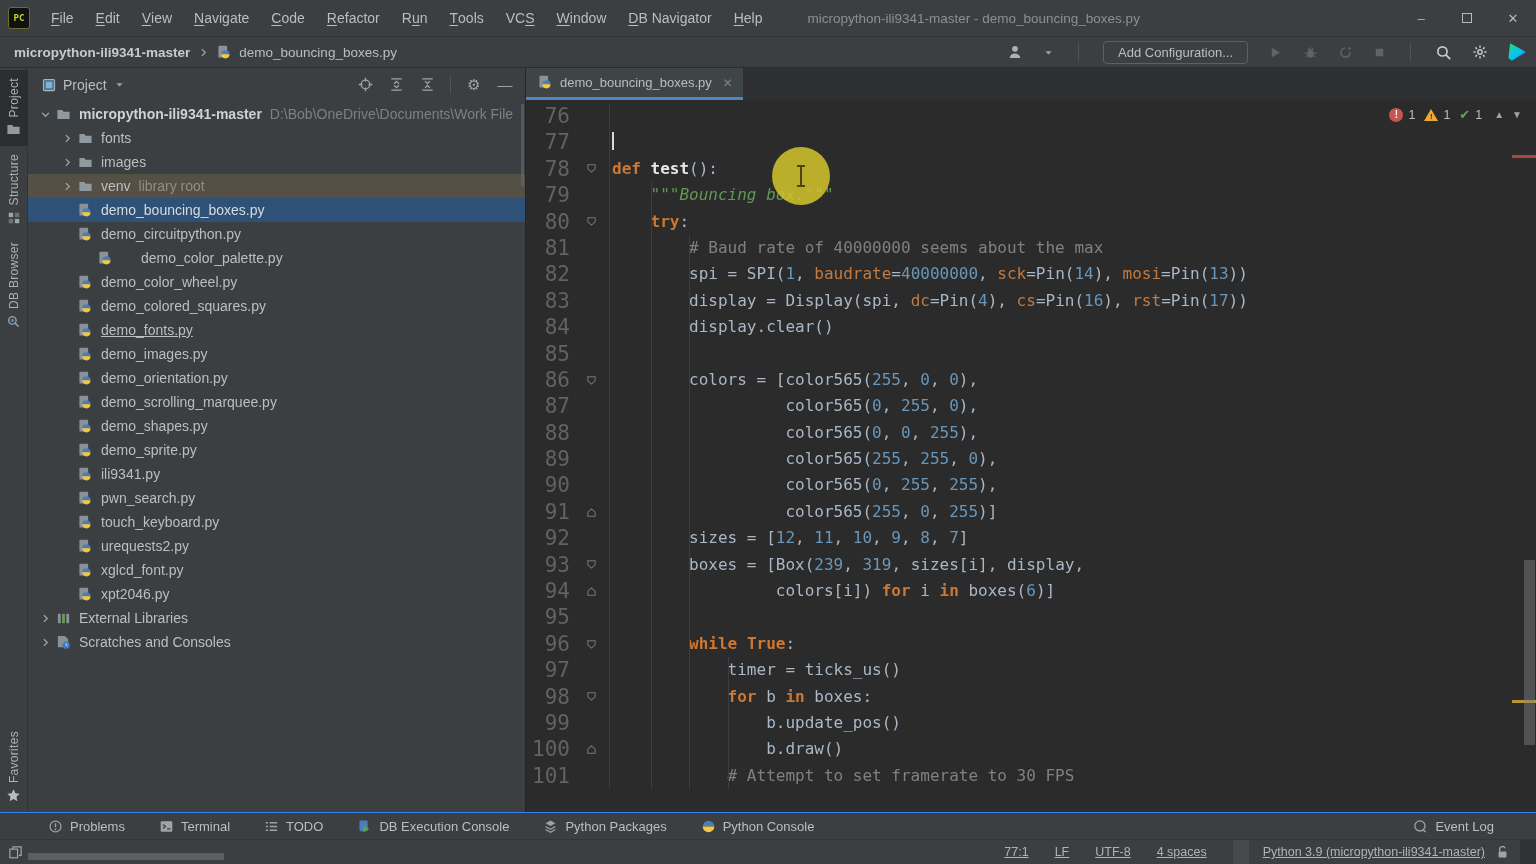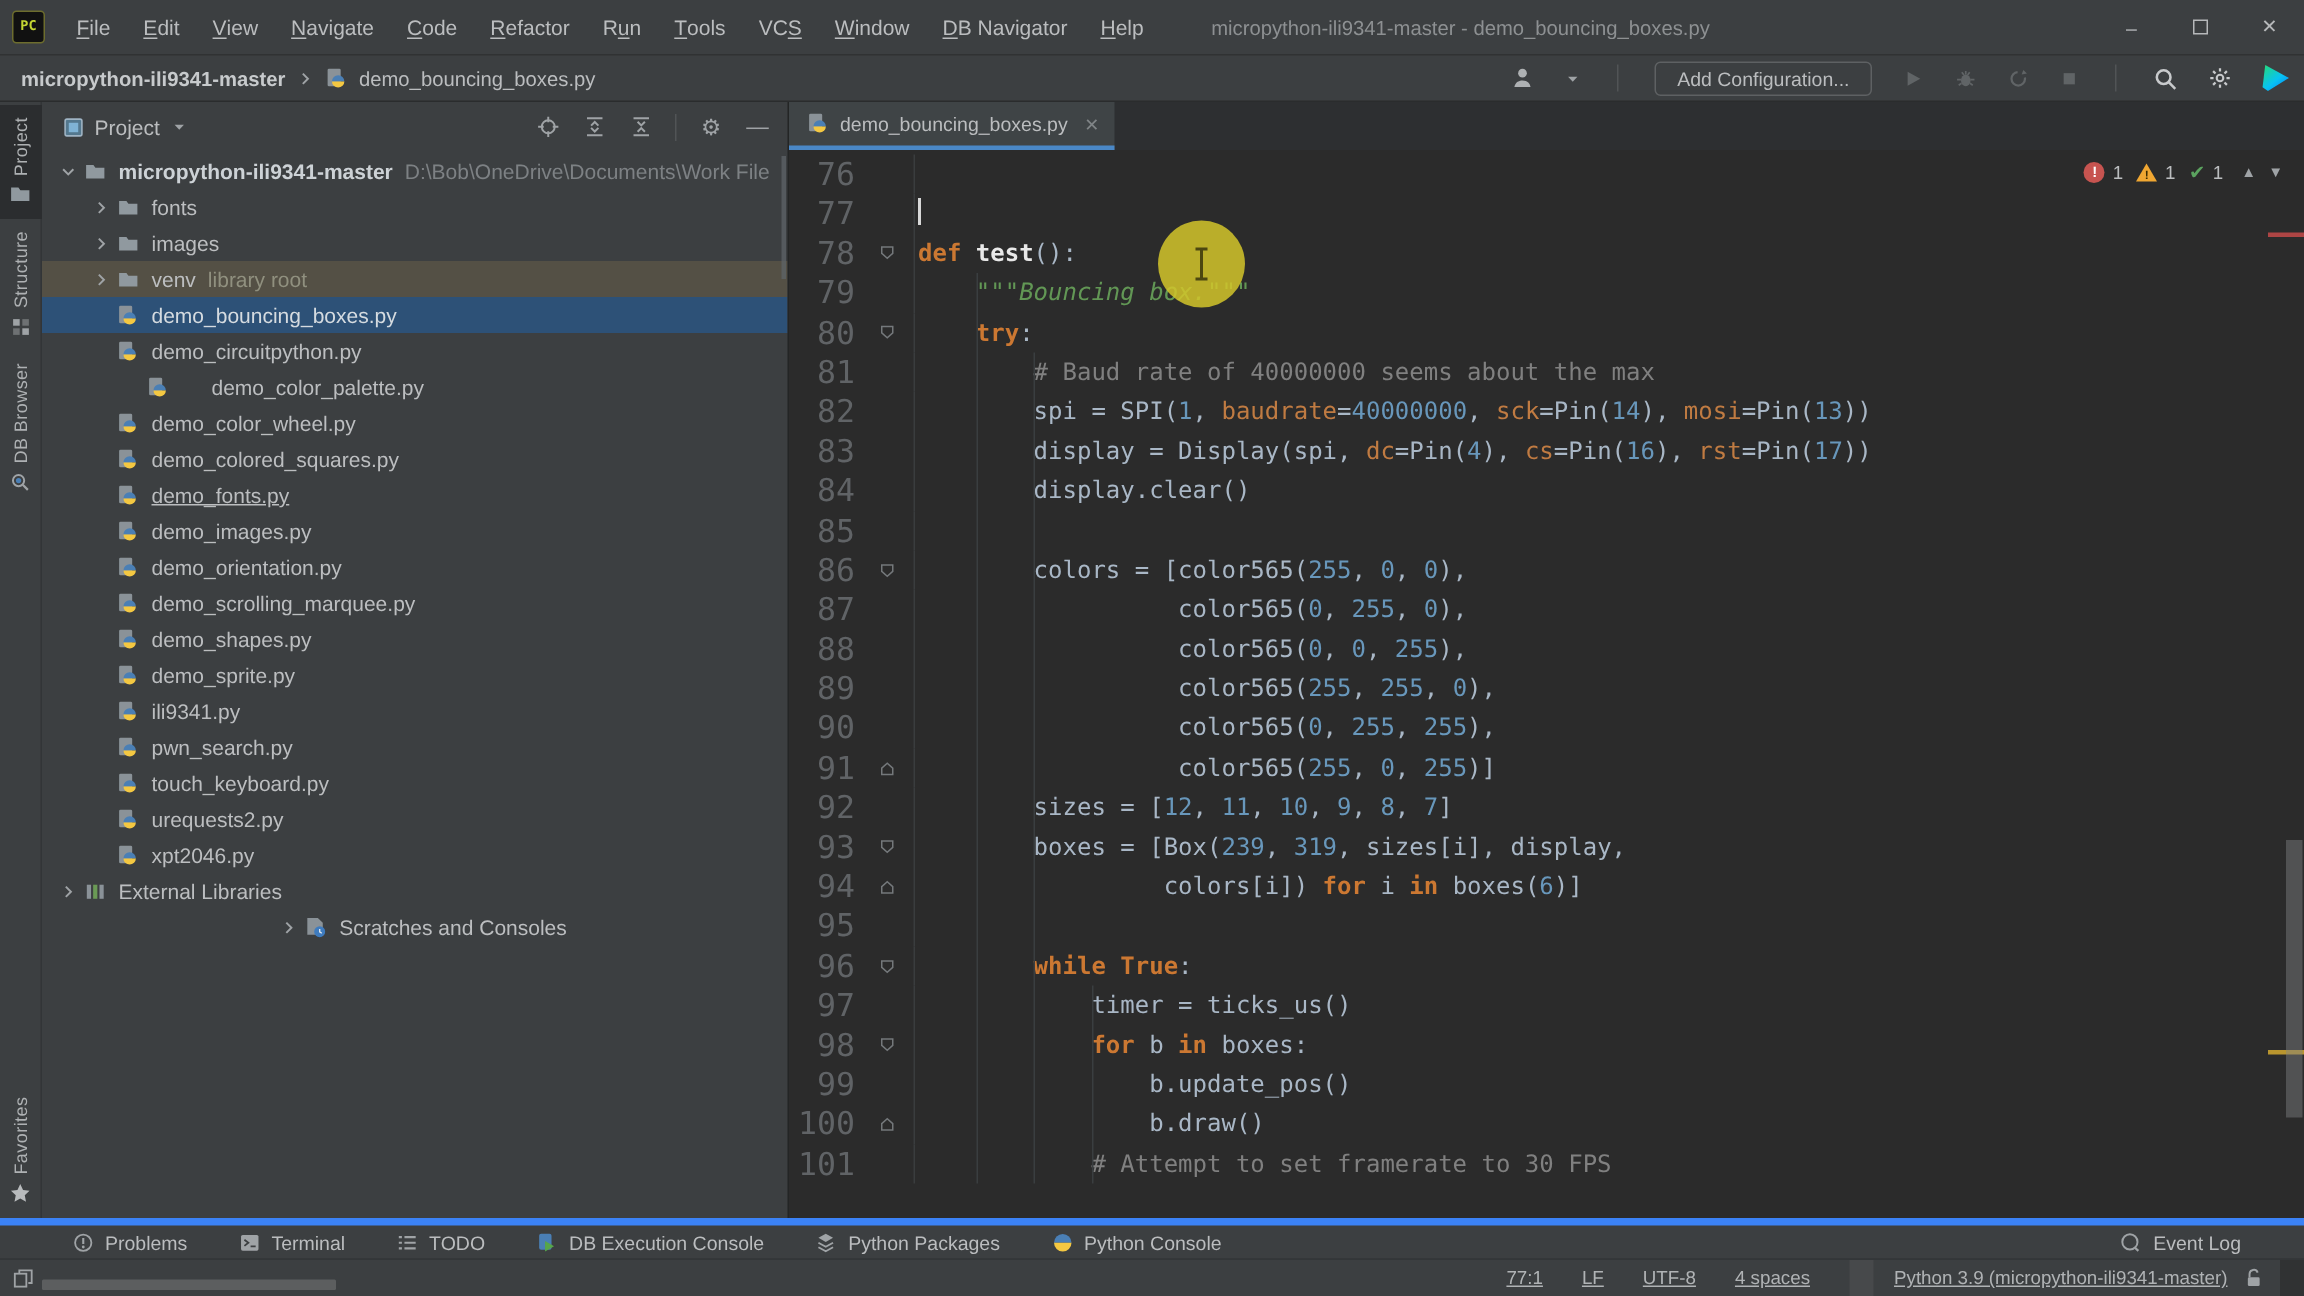--- a/index.html
+++ b/index.html
@@ -90,21 +90,21 @@
   .ibeam:before, .ibeam:after { content:""; position:absolute; left:2px; width:8px; height:2px; background:#4c4710; }
   .ibeam:before { top:0; } .ibeam:after { bottom:0; }
   .ibeam i { position:absolute; left:5px; top:1px; width:2px; height:20px; background:#4c4710; display:block; }
 
   .stripe-mark { position:absolute; right:0; width:24px; height:3px; z-index:4; }
   .mark-red { background:#ad4544; top:87px; }
   .mark-orange { background:#b9952e; top:632px; }
   .vthumb { position:absolute; right:1px; top:492px; width:11px; height:185px; background:rgba(128,131,133,.45); z-index:4; }
 
   
-  .toolbar-bottom { height:27px; background:#3c3f41; border-top:5px solid #3b82f6; display:flex; align-items:center; padding:0 14px 0 48px; font-size:13px; color:#bbbdbf; }
+  .toolbar-bottom { height:27px; background:#3c3f41; border-top:1px solid #3b82f6; display:flex; align-items:center; padding:0 14px 0 48px; font-size:13px; color:#bbbdbf; }
   .tb-item { display:flex; align-items:center; gap:7px; margin-right:34px; }
   .tb-right { margin-left:auto; display:flex; align-items:center; gap:7px; margin-right:28px; }
 
   .statusbar { height:25px; background:#3c3f41; border-top:1px solid #333638; display:flex; align-items:center; font-size:12.5px; color:#b0b3b5; padding:0 0 0 8px; }
   .sb-right { margin-left:auto; display:flex; align-items:center;text-decoration:underline; }
   .sb-seg { margin-right:26px; }
   .sb-box { width:16px; height:25px; background:#47494b; margin-right:14px; }
   .sb-grip { width:16px; height:25px; background:#303233; margin-left:10px; }
 </style>
 </head>
@@ -508,38 +508,49 @@
         </div>
         <div class="trow" style="padding-left: 28px;">
           <span class="chev"></span>
           <span class="fic ic">
             <svg width="15" height="15" viewBox="0 0 16 16" xmlns="http://www.w3.org/2000/svg">
               <rect x="1.5" y="0.8" width="9.3" height="12.6" rx="1" fill="#8a9298"></rect>
               <path d="M4.6 9.9a4.4 4.4 0 0 1 8.8 0z" fill="#4a7fb5"></path>
               <path d="M13.4 9.9a4.4 4.4 0 0 1-8.8 0z" fill="#f4c842"></path>
             </svg>
           </span>
+          <span class="lbl">xglcd_font.py</span>
+        </div>
+        <div class="trow" style="padding-left: 28px;">
+          <span class="chev"></span>
+          <span class="fic ic">
+            <svg width="15" height="15" viewBox="0 0 16 16" xmlns="http://www.w3.org/2000/svg">
+              <rect x="1.5" y="0.8" width="9.3" height="12.6" rx="1" fill="#8a9298"></rect>
+              <path d="M4.6 9.9a4.4 4.4 0 0 1 8.8 0z" fill="#4a7fb5"></path>
+              <path d="M13.4 9.9a4.4 4.4 0 0 1-8.8 0z" fill="#f4c842"></path>
+            </svg>
+          </span>
           <span class="lbl">xpt2046.py</span>
         </div>
         <div class="trow" style="padding-left: 6px;">
           <span class="chev">
             <svg width="13" height="13" viewBox="0 0 16 16" xmlns="http://www.w3.org/2000/svg">
               <path d="M6 3.8l4.2 4.2L6 12.2" stroke="#9fa3a6" stroke-width="1.6" fill="none"></path>
             </svg>
           </span>
           <span class="fic ic">
             <svg width="15" height="15" viewBox="0 0 16 16" xmlns="http://www.w3.org/2000/svg">
               <rect x="2" y="3" width="3" height="10" fill="#8a9298"></rect>
               <rect x="6.5" y="3" width="3" height="10" fill="#6a9a55"></rect>
               <rect x="11" y="3" width="3" height="10" fill="#8a9298"></rect>
             </svg>
           </span>
           <span class="lbl">External Libraries</span>
         </div>
-        <div class="trow" style="padding-left: 6px; justify-content: center;">
+        <div class="trow" style="padding-left: 6px;">
           <span class="chev">
             <svg width="13" height="13" viewBox="0 0 16 16" xmlns="http://www.w3.org/2000/svg">
               <path d="M6 3.8l4.2 4.2L6 12.2" stroke="#9fa3a6" stroke-width="1.6" fill="none"></path>
             </svg>
           </span>
           <span class="fic ic">
             <svg width="15" height="15" viewBox="0 0 16 16" xmlns="http://www.w3.org/2000/svg">
               <path fill="#8a9298" d="M2 1h7.5L13 4.5V13H2z"></path>
               <circle cx="10.8" cy="10.8" r="3.9" fill="#3f7cbf"></circle>
               <path d="M10.8 8.8v2.2l1.5.9" stroke="#e2e9ef" stroke-width="1" fill="none"></path>

